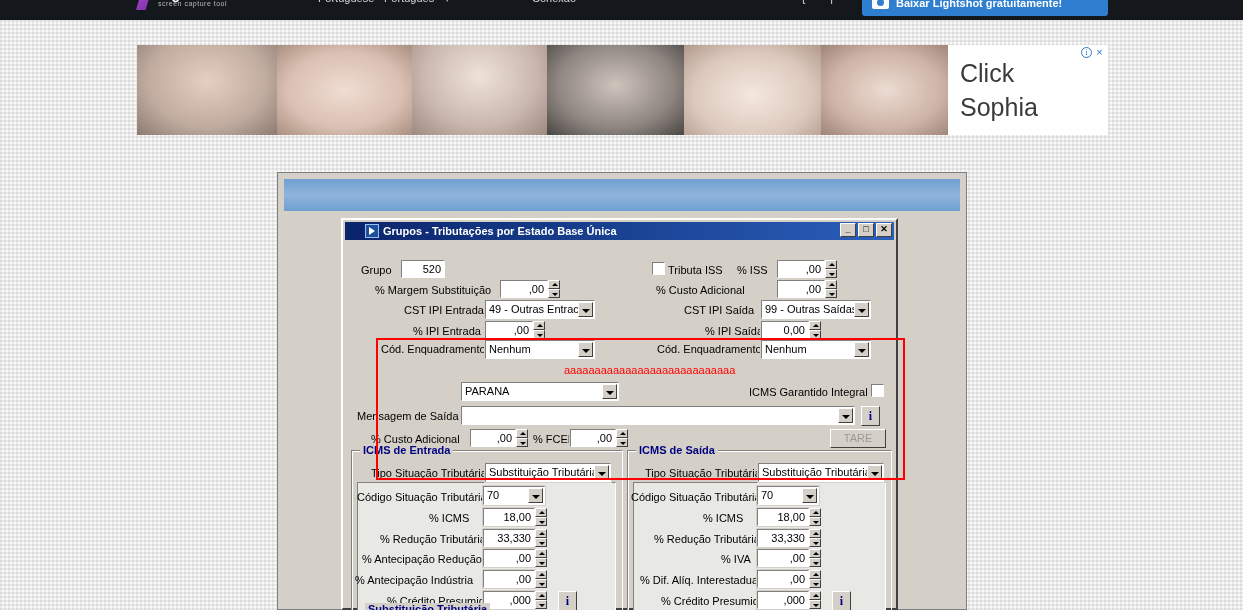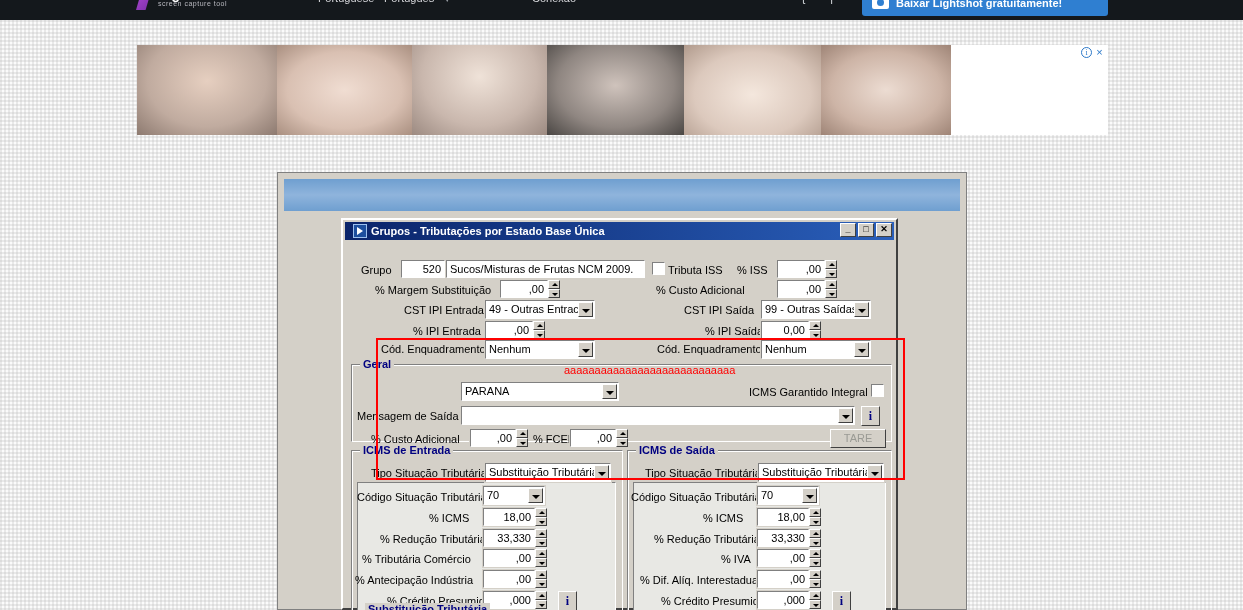--- a/index.html
+++ b/index.html
@@ -103,21 +103,21 @@
   .dlg {
     position: absolute; left: 341px; top: 218px; width: 557px; height: 392px;
     background: #d4d0c8;
     border-top: 2px solid #ffffff; border-left: 2px solid #ffffff;
     border-right: 2px solid #404040; border-bottom: 2px solid #404040;
   }
   .dlg-tb {
     position: absolute; left: 2px; top: 2px; width: 549px; height: 18px;
     background: linear-gradient(to right, #0a246a, #2a5fba);
     display: flex; align-items: center; color: #fff; font-size: 11px; font-weight: bold;
-    padding-left: 8px;
+    padding-left: 20px;
   }
   .dlg-tb .ticon {
     width: 14px; height: 14px; background: #1d4f9e; border: 1px solid #9dc1ee; margin-right: 4px;
     position: relative;
   }
   .dlg-tb .ticon:after {
     content:""; position:absolute; left:3px; top:2px;
     border-left: 6px solid #ffffff; border-top: 4px solid transparent; border-bottom: 4px solid transparent;
   }
   .tb-btns { position: absolute; right: 2px; top: 1px; display:flex; gap:2px; }
@@ -261,20 +261,24 @@
       <div class="ad-cell" style="width:137px;background:#bfb6b2;">
         <div class="ph" style="background:radial-gradient(ellipse at 50% 45%, #cfc3bc 0%, #8f8681 60%, #4a4643 100%);"></div>
       </div>
       <div class="ad-cell" style="width:137px;background:#e7dcd4;">
         <div class="ph" style="background:radial-gradient(ellipse at 50% 55%, #f4e7dd 0%, #dcc9bd 60%, #b09a8c 100%);"></div>
       </div>
       <div class="ad-cell" style="width:130px;background:#d8cac2;">
         <div class="ph" style="background:radial-gradient(ellipse at 50% 50%, #ecdcd2 0%, #cdb4a6 60%, #9e8476 100%);"></div>
       </div>
     </div>
+    <div class="ad-text">
+      <span class="l1">Click</span>
+      <span class="l2">Sophia</span>
+    </div>
     <div class="ad-badges">
       <div class="ad-i">i</div>
       <div class="ad-x">×</div>
     </div>
   </div>
 
   <div class="backwin">
     <div class="backwin-title"></div>
   </div>
 
@@ -286,21 +290,20 @@
       <div class="tb-btns">
         <div class="tb-btn">_</div>
         <div class="tb-btn">□</div>
         <div class="tb-btn">✕</div>
       </div>
     </div>
 
 
     <div class="lbl" style="left:18px; top:44px;">Grupo</div>
     <div class="fld num" style="left:58px; top:40px; width:44px;">520</div>
-    <div class="fld" style="left:103px; top:40px; width:199px;">Sucos/Misturas de Frutas NCM 2009.</div>
     <div class="chk" style="left:309px; top:42px;"></div>
     <div class="lbl" style="left:325px; top:44px;">Tributa ISS</div>
     <div class="lbl" style="left:394px; top:44px;">% ISS</div>
     <div class="fld num" style="left:434px; top:40px; width:48px;">,00</div>
     <div class="spin" style="left:482px; top:40px;">
         <div class="up"></div>
         <div class="dn"></div>
       </div>
 
     <div class="lbl" style="left:32px; top:64px;">% Margem Substituição</div>
@@ -344,23 +347,20 @@
     <div class="combo" style="left:142px; top:120px; width:110px;">
       <span>Nenhum</span>
       <span class="arrow"></span>
     </div>
     <div class="lbl" style="left:314px; top:123px;">Cód. Enquadramento</div>
     <div class="combo" style="left:418px; top:120px; width:110px;">
       <span>Nenhum</span>
       <span class="arrow"></span>
     </div>
 
-    <div class="grp" style="left:8px; top:144px; width:541px; height:78px;">
-      <div class="legend">Geral</div>
-    </div>
 
     <div class="lbl" style="left:80px; top:166px;padding-left:48px;">Estado</div>
     <div class="combo" style="left:118px; top:162px; width:158px;">
       <span>PARANA</span>
       <span class="arrow"></span>
     </div>
     <div class="lbl" style="left:406px; top:166px;">ICMS Garantido Integral</div>
     <div class="chk" style="left:528px; top:164px;"></div>
 
     <div class="lbl" style="left:14px; top:190px;">Mensagem de Saída</div>
@@ -408,21 +408,21 @@
         <div class="dn"></div>
       </div>
 
     <div class="lbl" style="left:37px; top:313px;">% Redução Tributária</div>
     <div class="fld num" style="left:140px; top:309px; width:52px;">33,330</div>
     <div class="spin" style="left:192px; top:309px;">
         <div class="up"></div>
         <div class="dn"></div>
       </div>
 
-    <div class="lbl" style="left:19px; top:333px;">% Tributária Comércio</div>
+    <div class="lbl" style="left:19px; top:333px;">% Antecipação Redução</div>
     <div class="fld num" style="left:140px; top:329px; width:52px;">,00</div>
     <div class="spin" style="left:192px; top:329px;">
         <div class="up"></div>
         <div class="dn"></div>
       </div>
 
     <div class="lbl" style="left:12px; top:354px;">% Antecipação Indústria</div>
     <div class="fld num" style="left:140px; top:350px; width:52px;">,00</div>
     <div class="spin" style="left:192px; top:350px;">
         <div class="up"></div>

